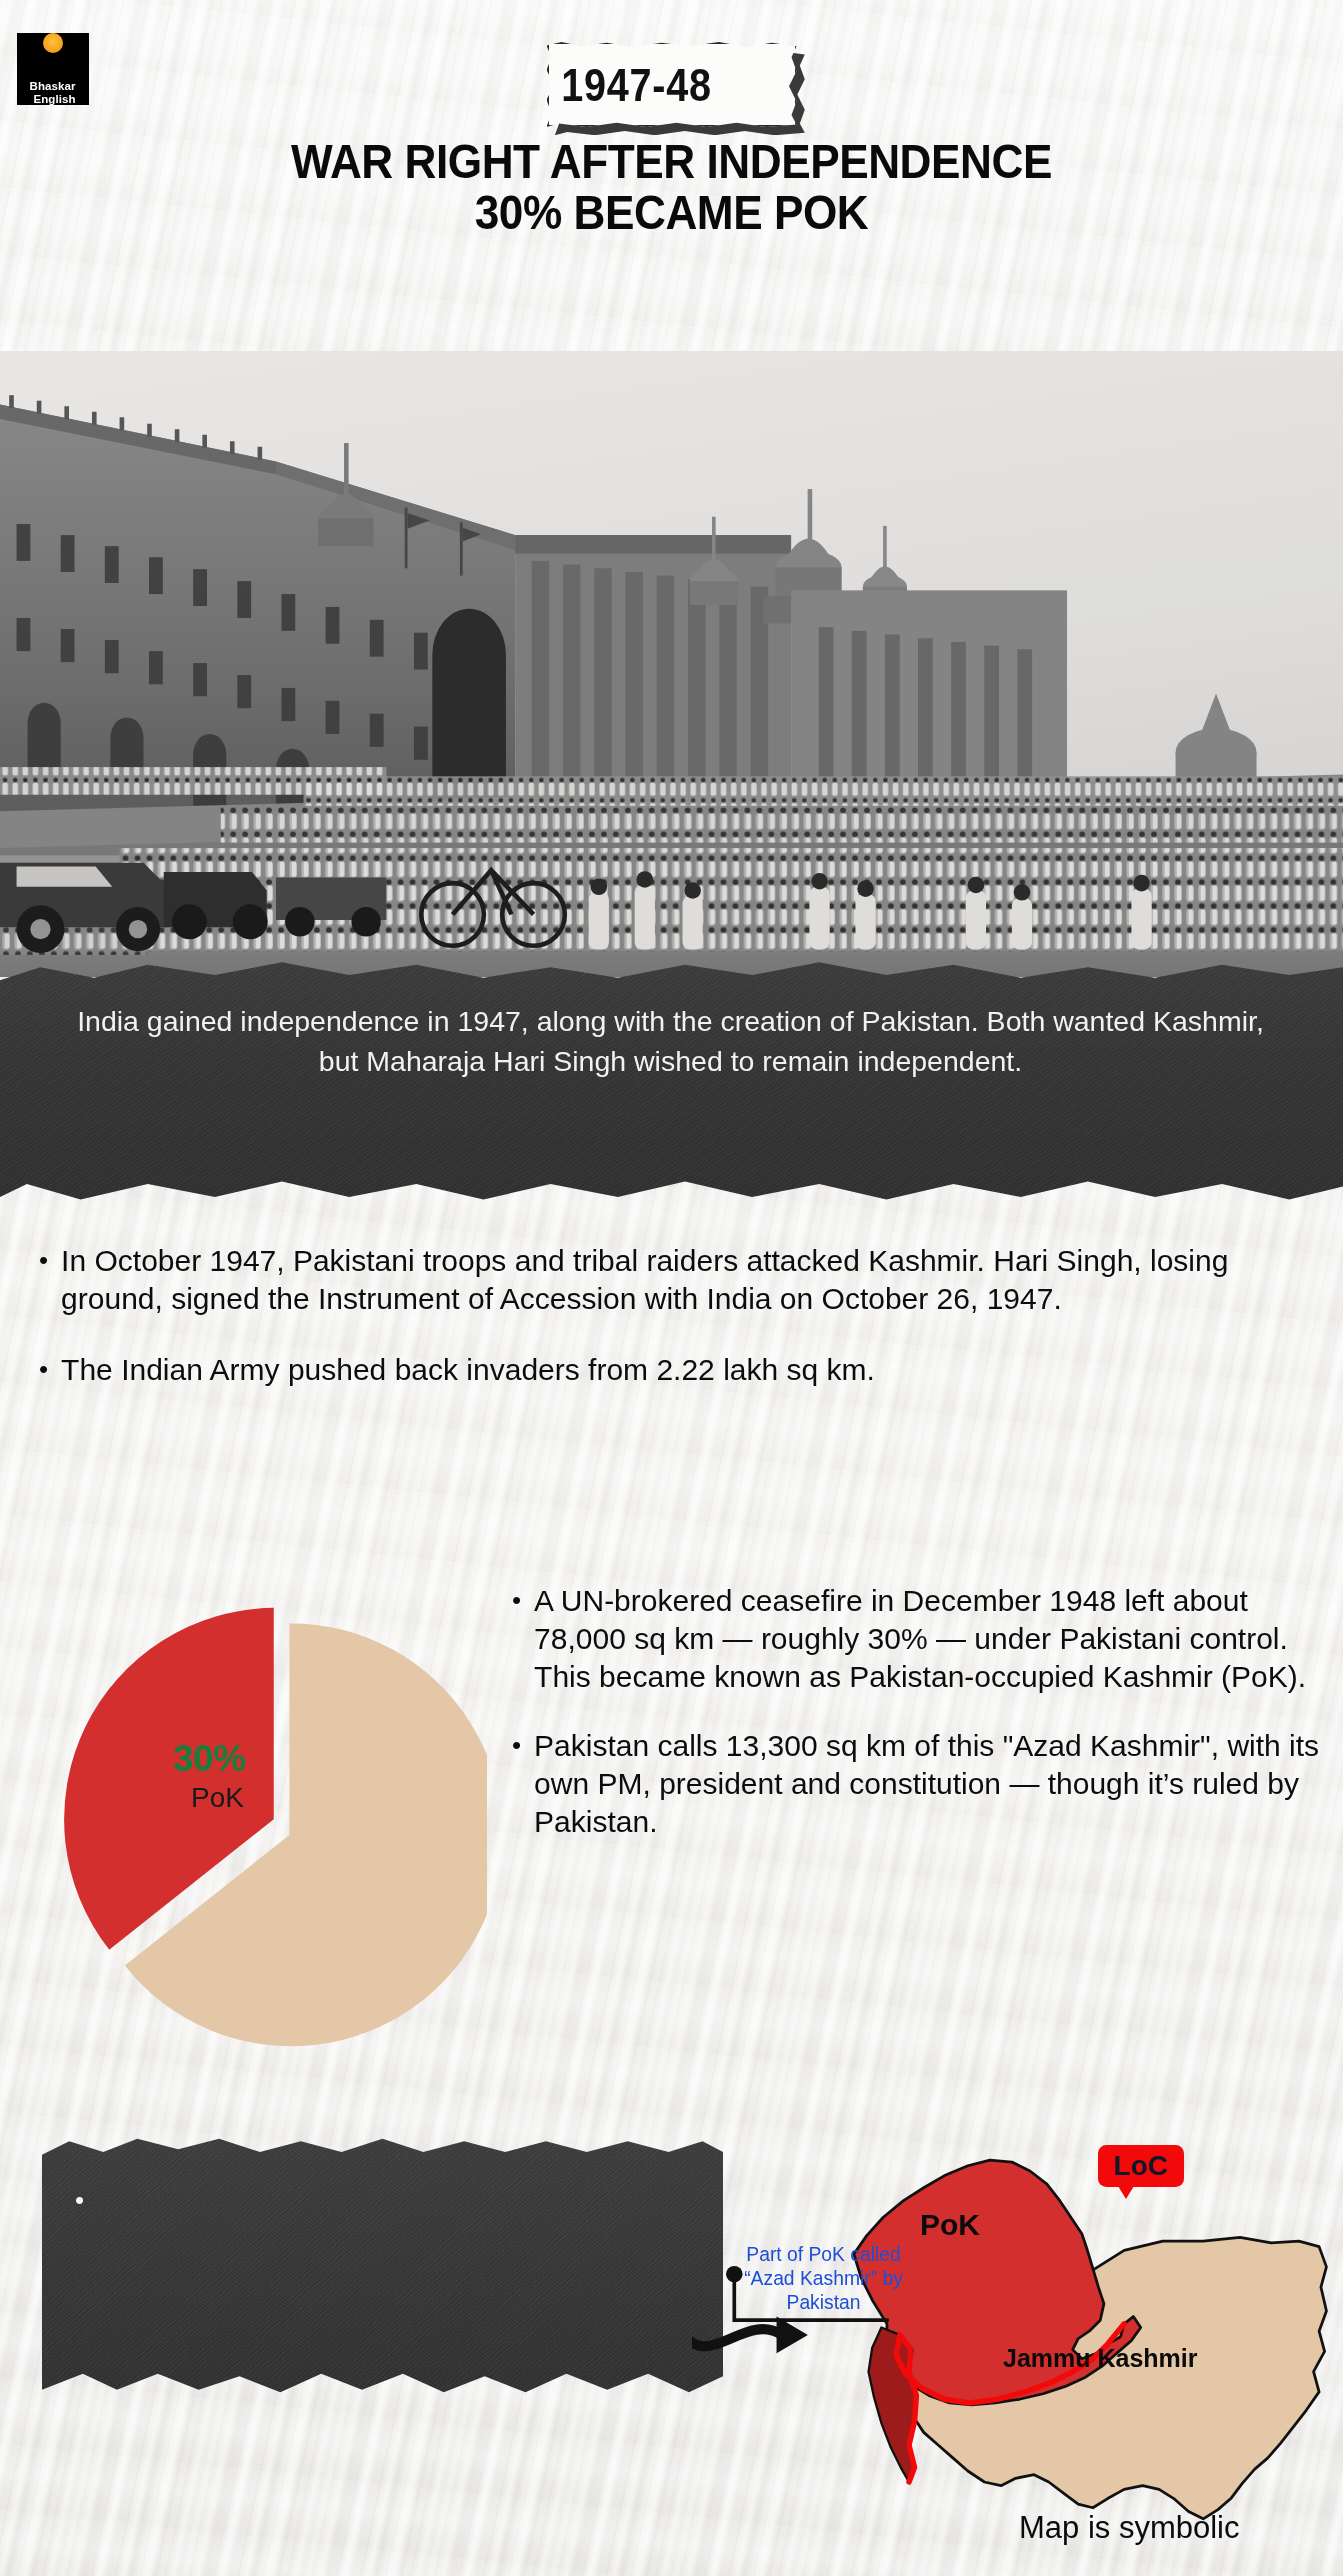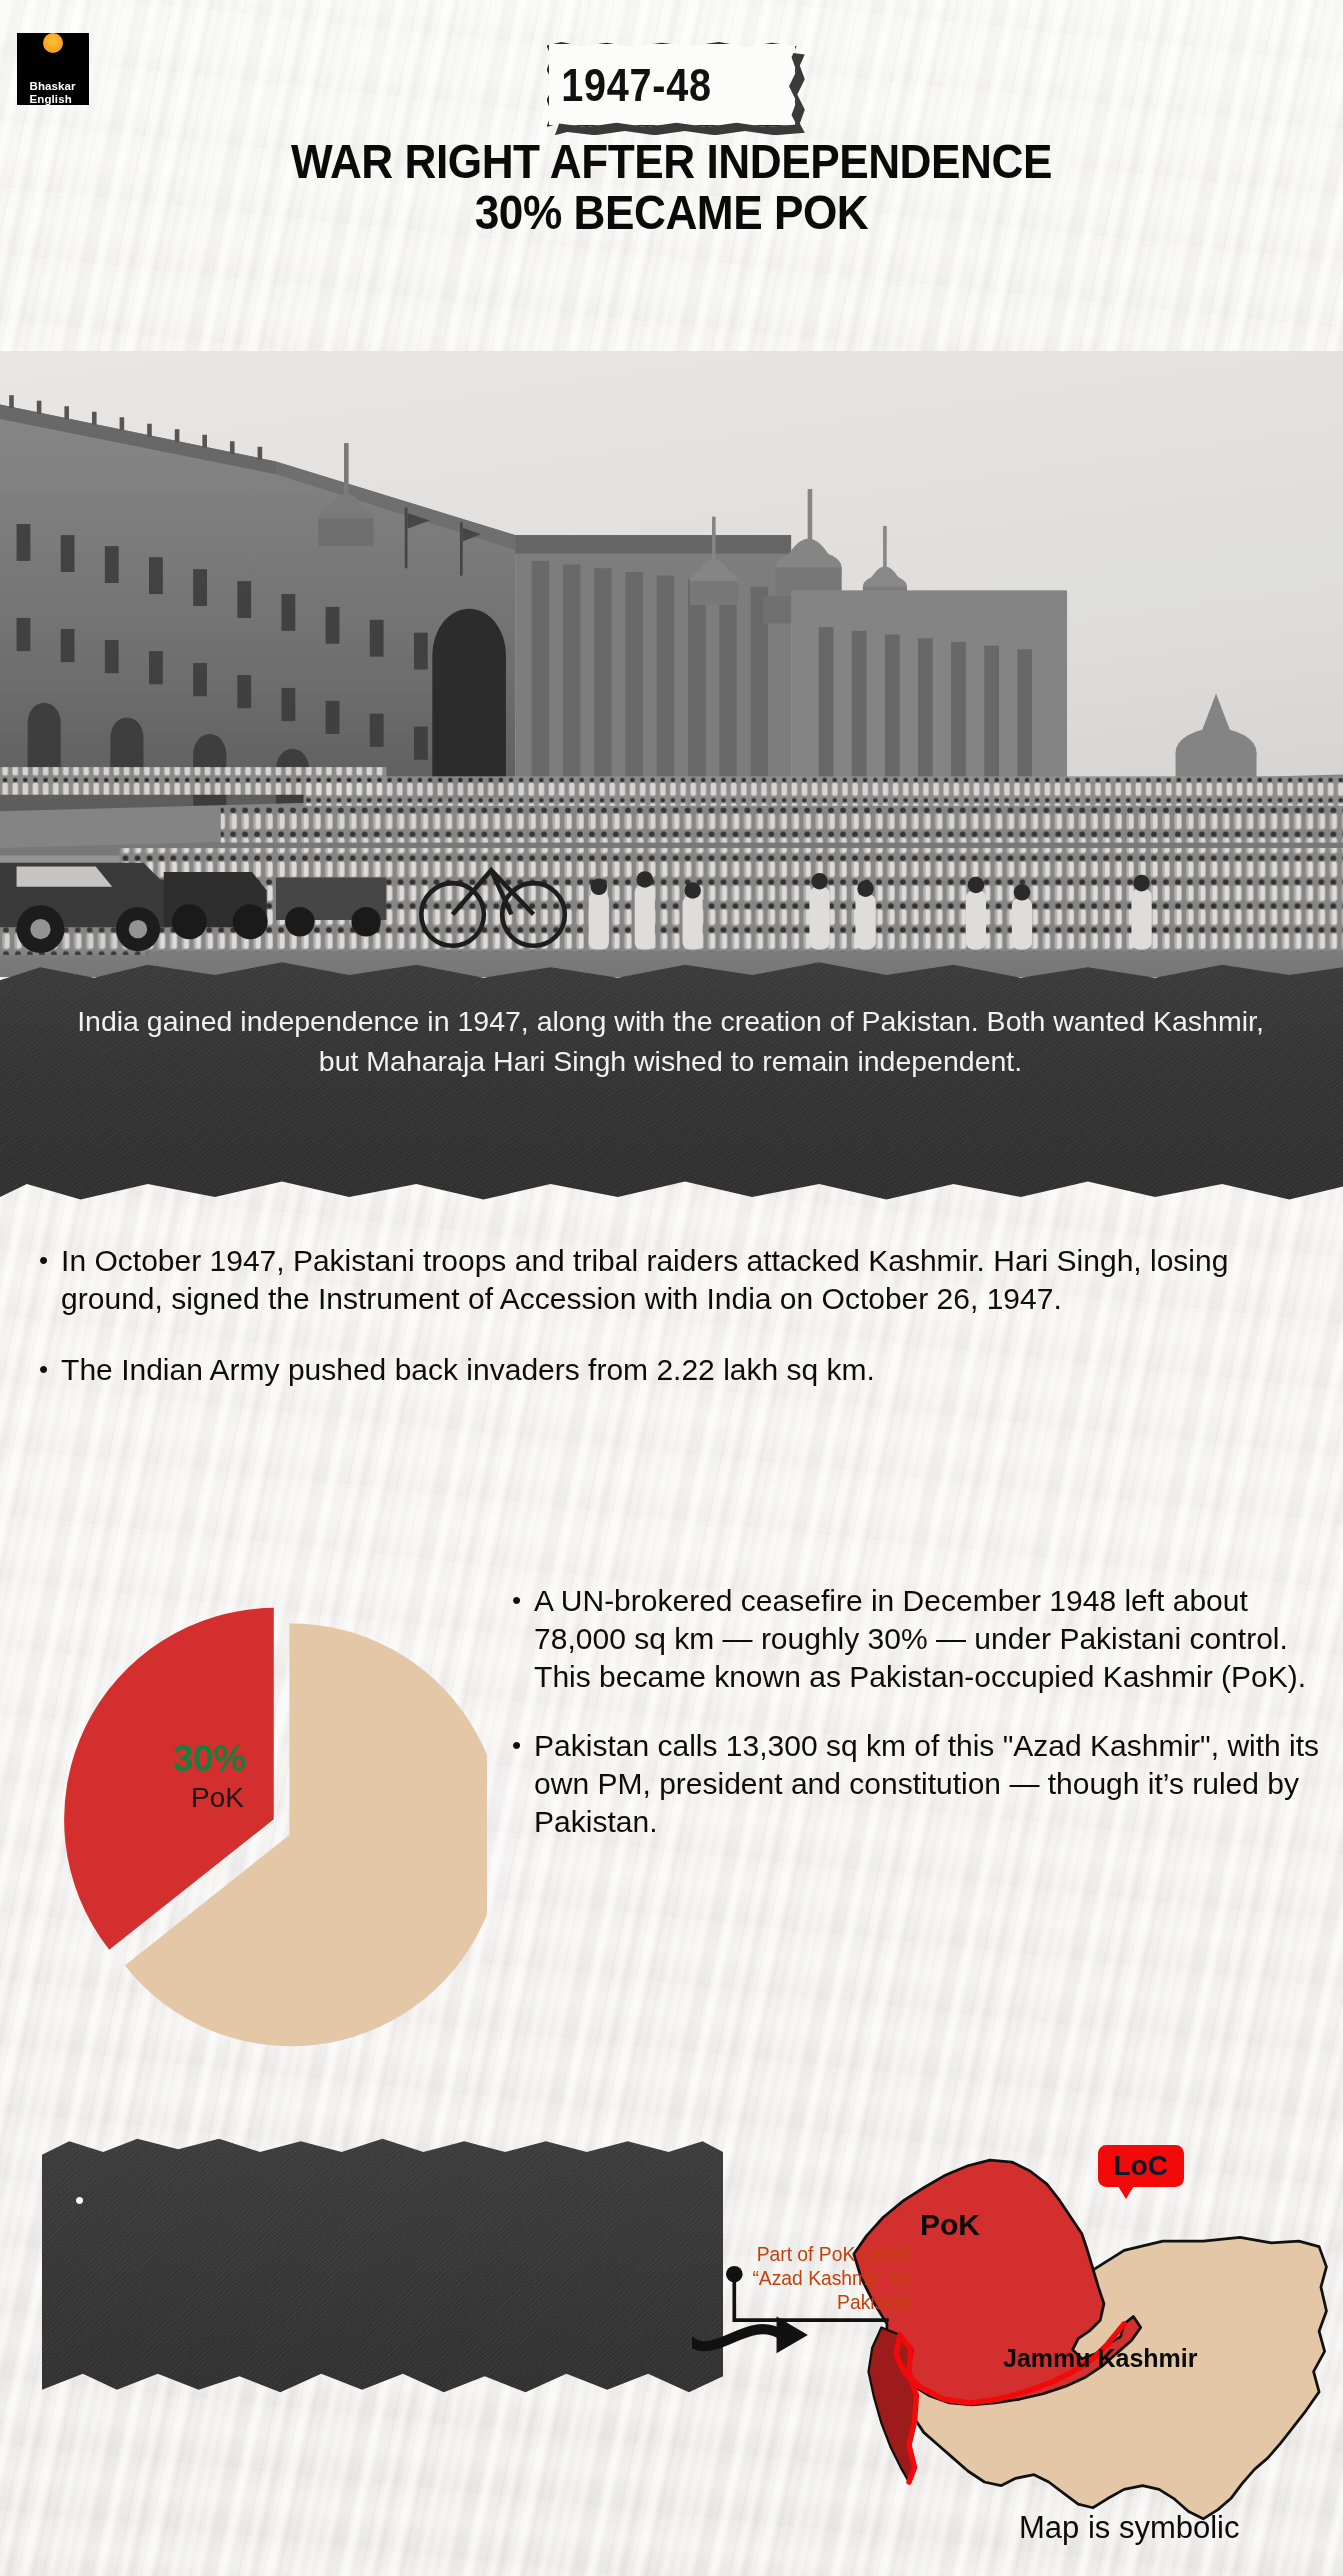--- a/index.html
+++ b/index.html
@@ -31,21 +31,21 @@
     align-items:center; justify-content:center;
     z-index:30;
   }
   .logo-sun {
     width:20px; height:22px; border-radius:50%;
     background:radial-gradient(circle at 48% 42%, #ffc23a 0%, #f5a220 62%, #e9940f 100%);
     margin-bottom:2.8px;
   }
   .logo-txt {
     color:#fff; font-weight:bold; font-size:11.5px;
-    line-height:12.4px; text-align:left; letter-spacing:0.1px;margin-top:24px;
+    line-height:12.4px; text-align:right; letter-spacing:0.1px;margin-top:24px;
   }
 
   
   .plaque-wrap {
     position:absolute; left:50%; transform:translateX(-50%);
     top:42px; width:250px; height:85px; z-index:25;
   }
   .plaque-shadow {
     position:absolute; left:8.3px; top:8.3px; width:100%; height:100%;
     background:#3a3a3a;
@@ -167,22 +167,22 @@
   .dark-box .bullet .dot { line-height:40px; }
 
   
   .map {
     position:absolute; left:692px; top:2103px; width:651px; height:473px; z-index:22;
   }
   .map svg { width:100%; height:100%; display:block; }
 
   .note {
     position:absolute;
-    font-size:19.3px; line-height:24px; color:#c2410c;
-    text-align:right; font-weight:400;
+    font-size:19.3px; line-height:24px; color:#1d4ed8;
+    text-align:center; font-weight:400;
   }
   .note-azad { left:736px; top:2243px; width:175px; z-index:26; }
 
   .map-label {
     position:absolute; font-weight:bold; color:#0b0b0b; z-index:26;
   }
   .lbl-pok { left:920px; top:2208px; font-size:30px; }
   .lbl-jk  { left:1003px; top:2344px; font-size:25px; }
   .lbl-sym { left:1019px; top:2510px; font-size:31px; font-weight:500; }
 

